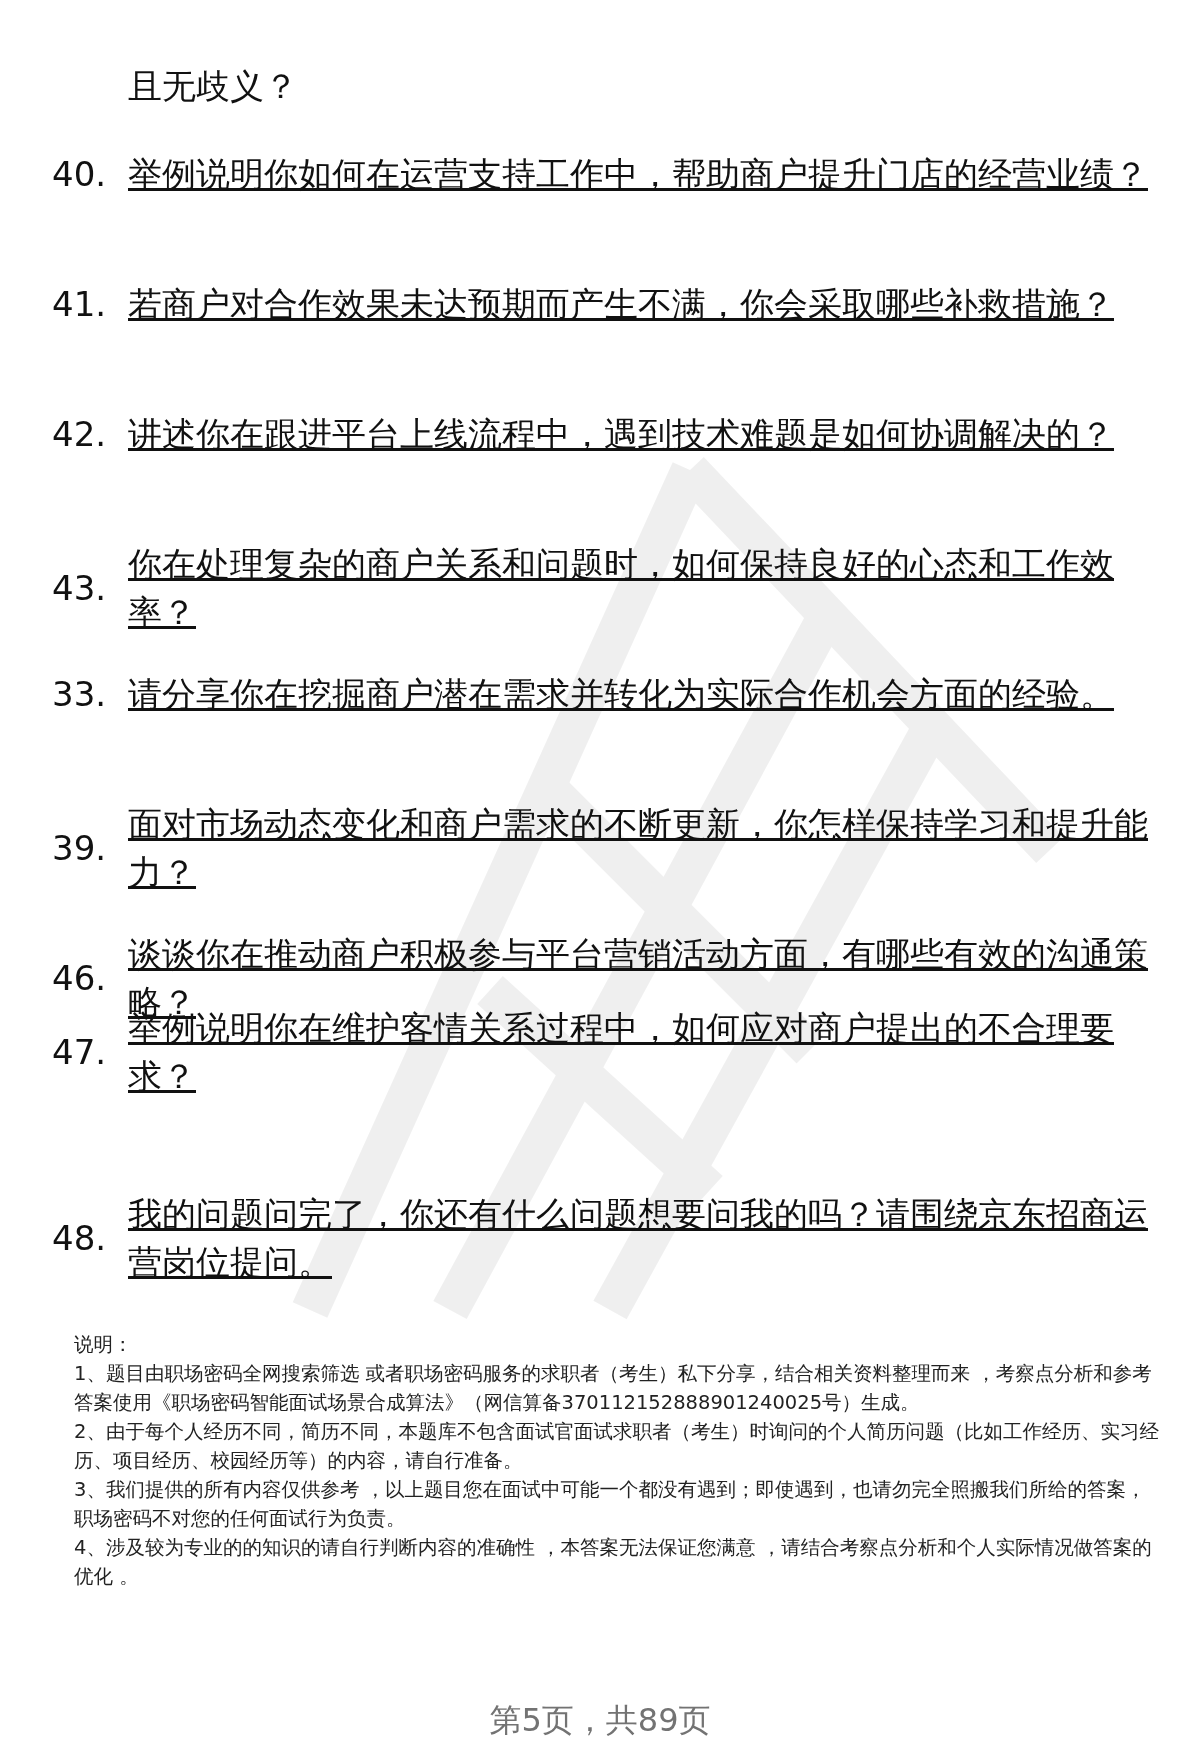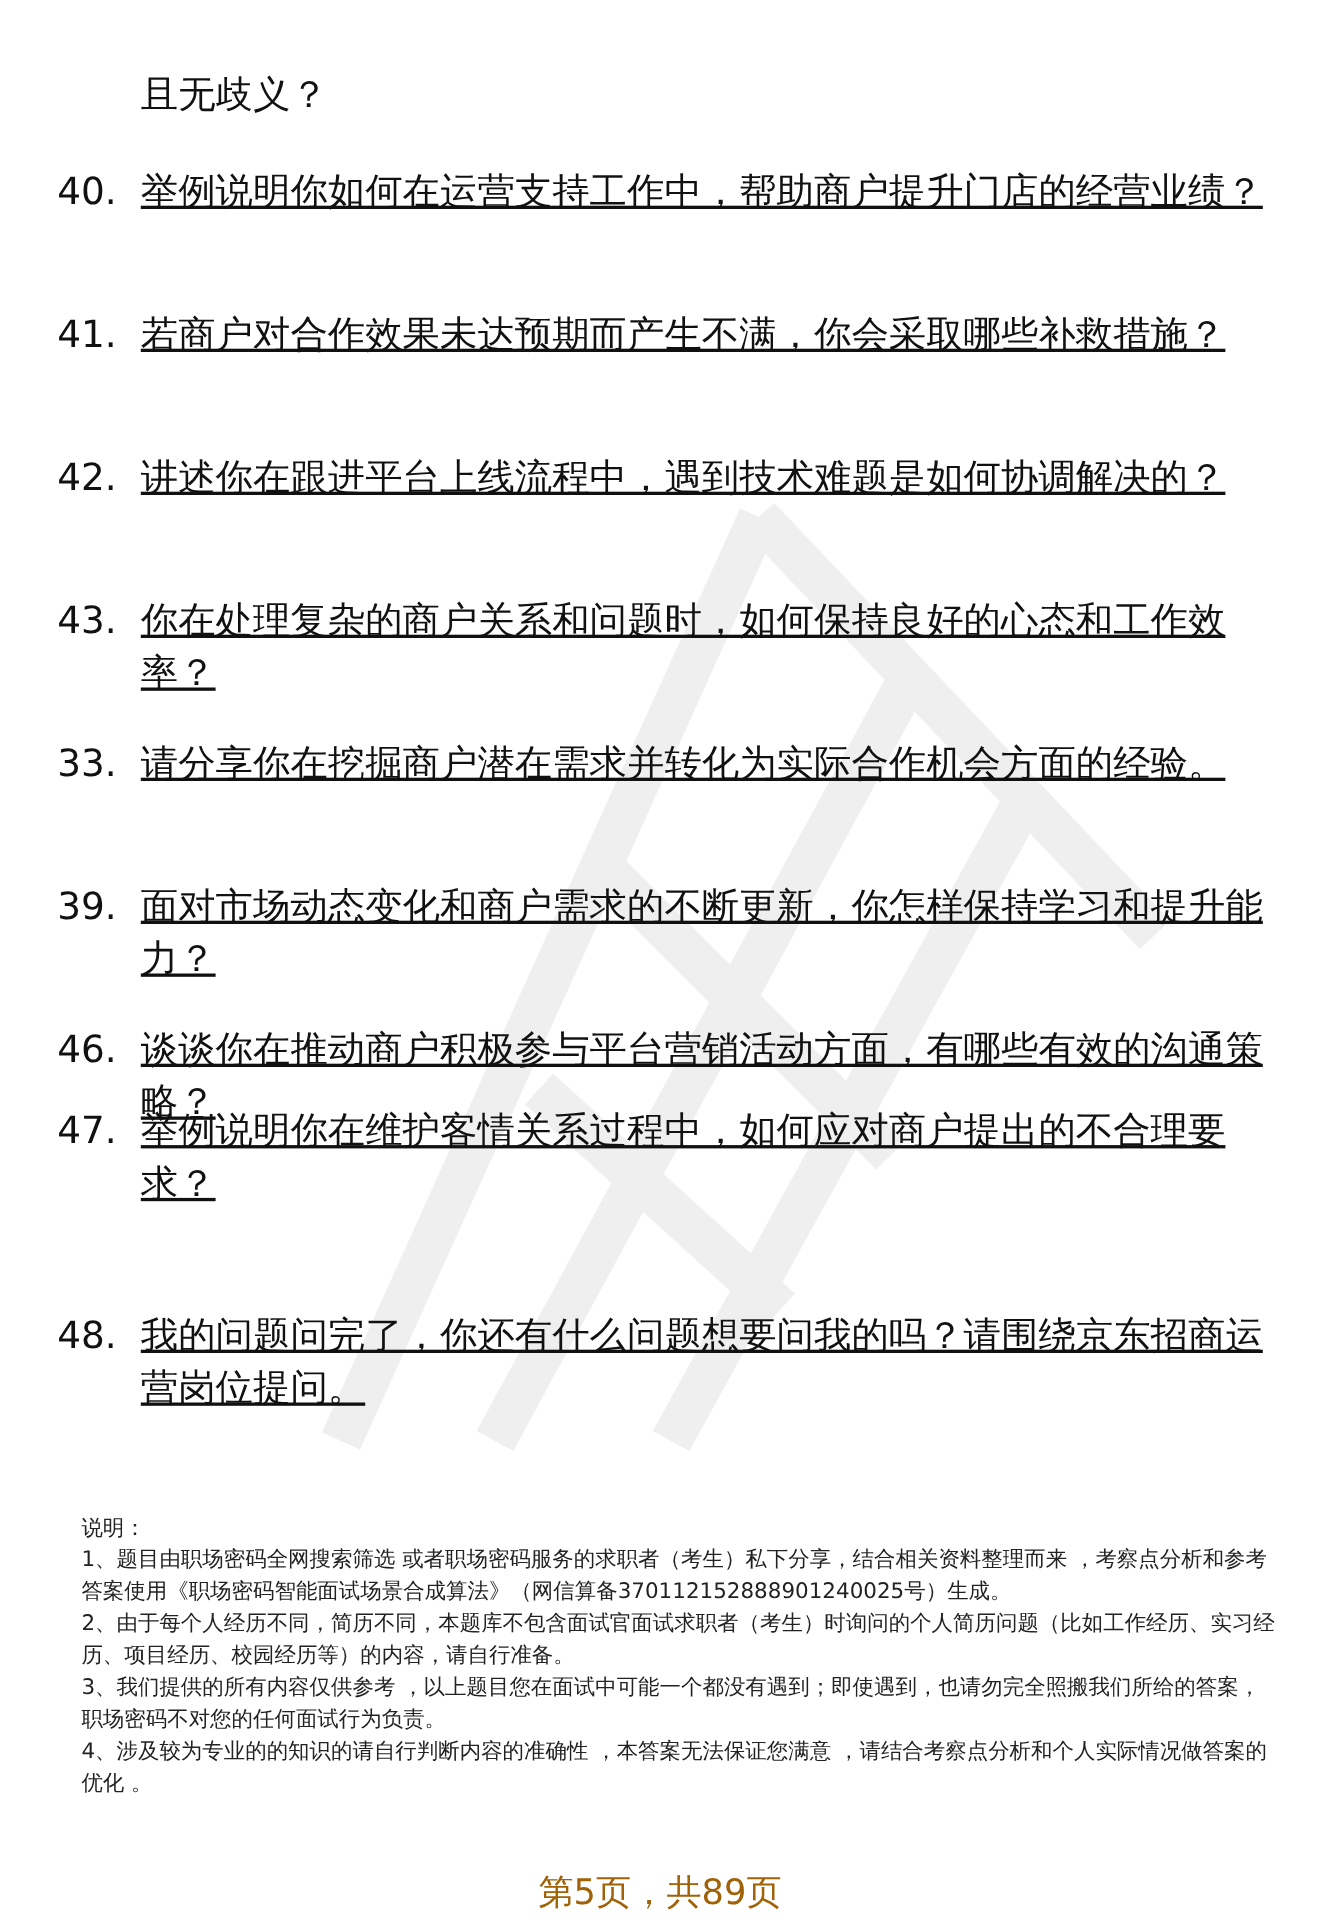--- a/index.html
+++ b/index.html
@@ -11,32 +11,32 @@
     position: absolute; left: 190px; top: 430px; width: 900px; height: 900px;
     pointer-events: none; opacity: 0.06;
   }
   .continuation {
     position: absolute; left: 128px; top: 62px;
     font-size: 34px; line-height: 48px; letter-spacing: 0px;
   }
   .questions { position: absolute; left: 0; top: 0; width: 1200px; }
   .q {
     position: absolute; left: 52px; width: 1110px;
-    font-size: 34px; line-height: 48px; display: flex;
+    font-size: 34px; line-height: 48px; display: flex; align-items: center;
   }
   .q .num { width: 76px; flex: none; }
   .q .txt { flex: 1; text-decoration: underline; }
   .notes {
     position: absolute; left: 74px; top: 1330px; width: 1085px;
-    font-size: 19.5px; line-height: 29px; color: #222222; margin-top: 44px;
+    font-size: 19.5px; line-height: 29px; color: #222222;
   }
   .notes p { margin: 0; }
   .page-num {
     position: absolute; left: 0; width: 1200px; top: 1700px; text-align: center;
-    font-size: 32px; line-height: 40px; color: #a16207;
+    font-size: 32px; line-height: 40px; color: #737373;
   }
 </style>
 </head>
 <body>
 
 <svg class="watermark" viewBox="0 0 900 900">
   <g stroke="#000" stroke-width="38" fill="none">
     <path d="M500 40 L860 420 M500 40 L120 880"></path>
     <path d="M640 180 L260 880 M740 300 L420 880"></path>
     <path d="M360 360 L620 620 M300 560 L520 760"></path>

